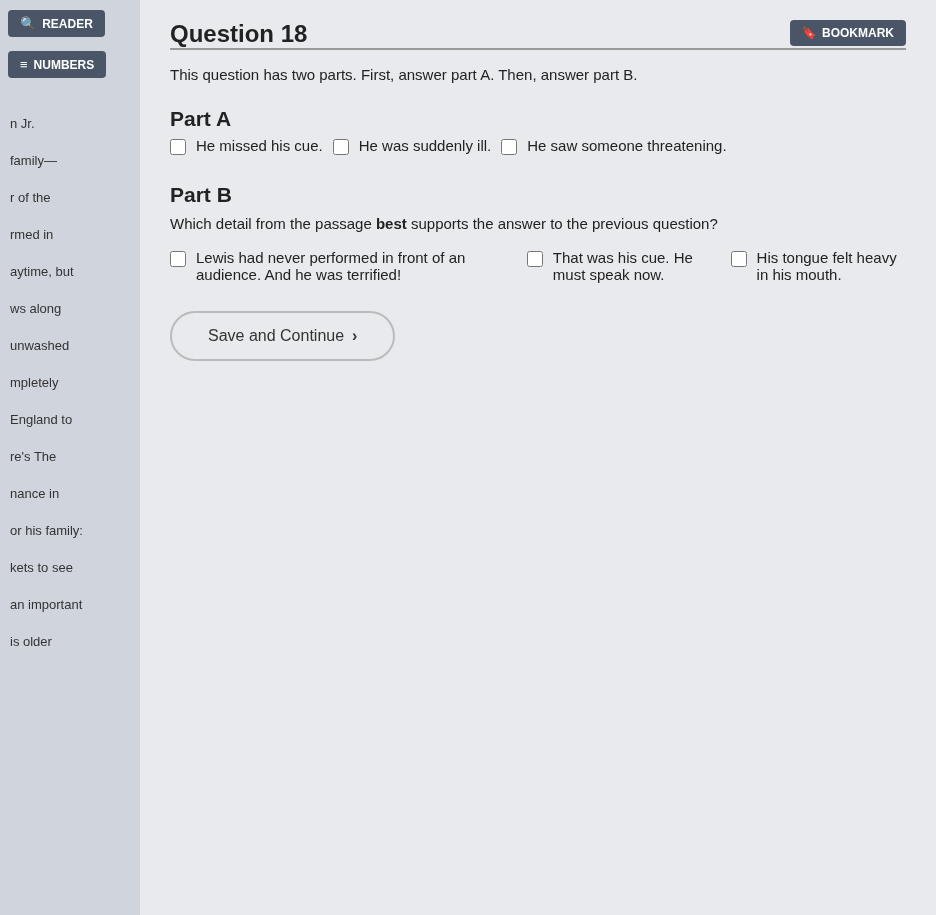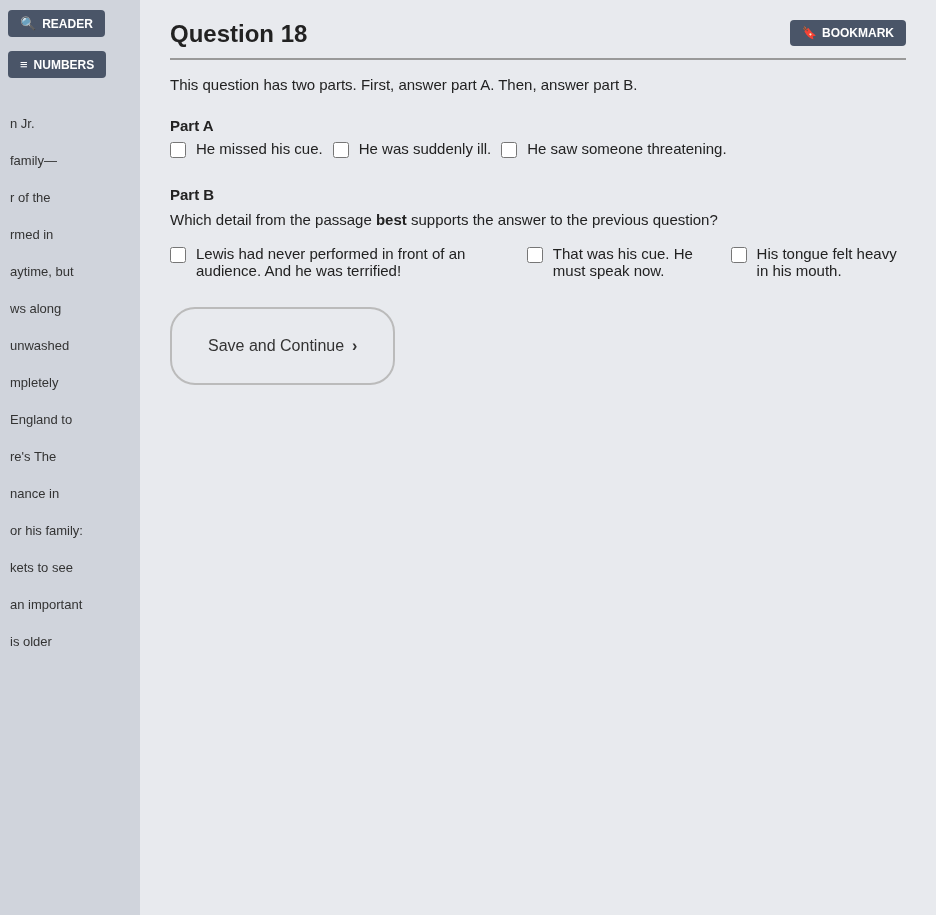--- a/index.html
+++ b/index.html
@@ -64,21 +64,20 @@
       padding: 20px 30px 20px 30px;
       overflow-y: auto;
       position: relative;
     }
 
     .question-header {
       display: flex;
       align-items: flex-start;
       justify-content: space-between;
       border-bottom: 2px solid #999;
-      padding-bottom: 10px;
       margin-bottom: 14px;
     }
 
     .question-title {
       font-size: 24px;
       font-weight: bold;
       color: #222;
     }
 
     .bookmark-btn {
@@ -97,21 +96,21 @@
     }
 
     .question-instruction {
       font-size: 15px;
       color: #222;
       margin-bottom: 20px;
       line-height: 1.5;
     }
 
     .part-label {
-      font-size: 15px;
+      font-size: 21px;
       font-weight: bold;
       color: #222;
       margin-bottom: 6px;
     }
 
     .part-question {
       font-size: 15px;
       color: #222;
       margin-bottom: 14px;
       line-height: 1.5;
@@ -152,21 +151,21 @@
       color: #222;
       margin-bottom: 14px;
       line-height: 1.5;
     }
 
     .save-continue-btn {
       background: #e8eaee;
       color: #333;
       border: 2px solid #bbb;
       border-radius: 25px;
-      padding: 28px 36px;
+      padding: 14px 36px;
       font-size: 16px;
       cursor: pointer;
       display: flex;
       align-items: center;
       gap: 8px;
       margin-top: 24px;
       font-weight: normal;
     }
 
     .save-continue-btn .chevron {

